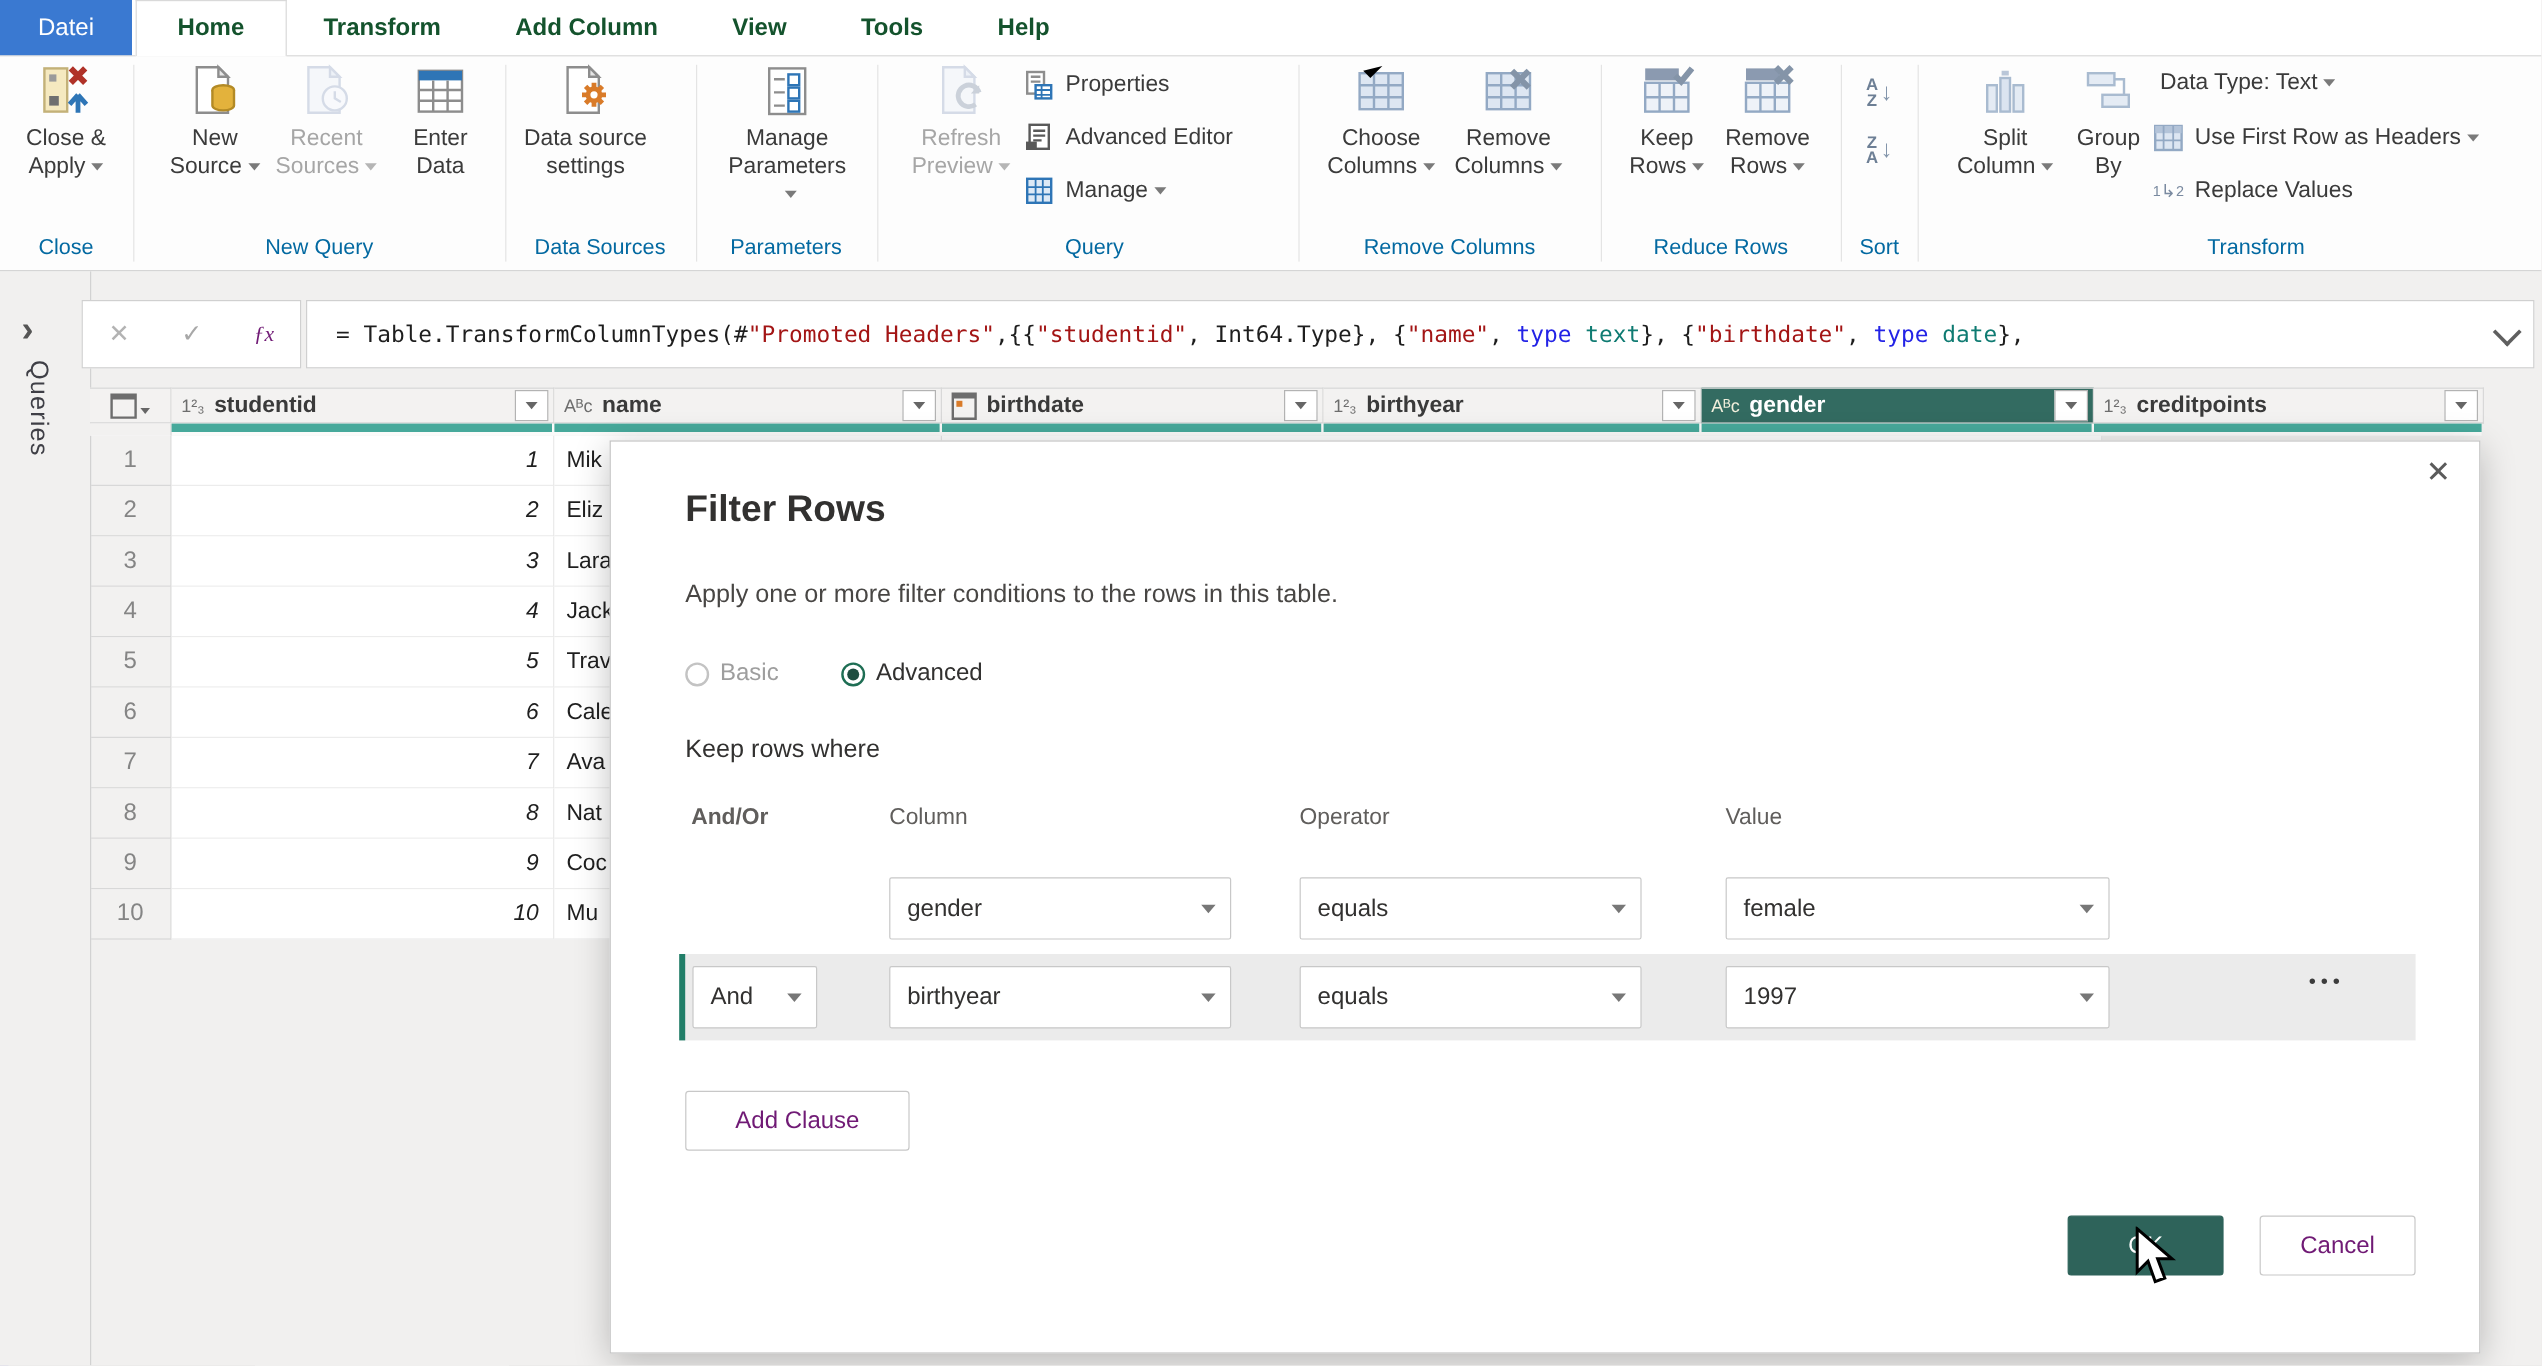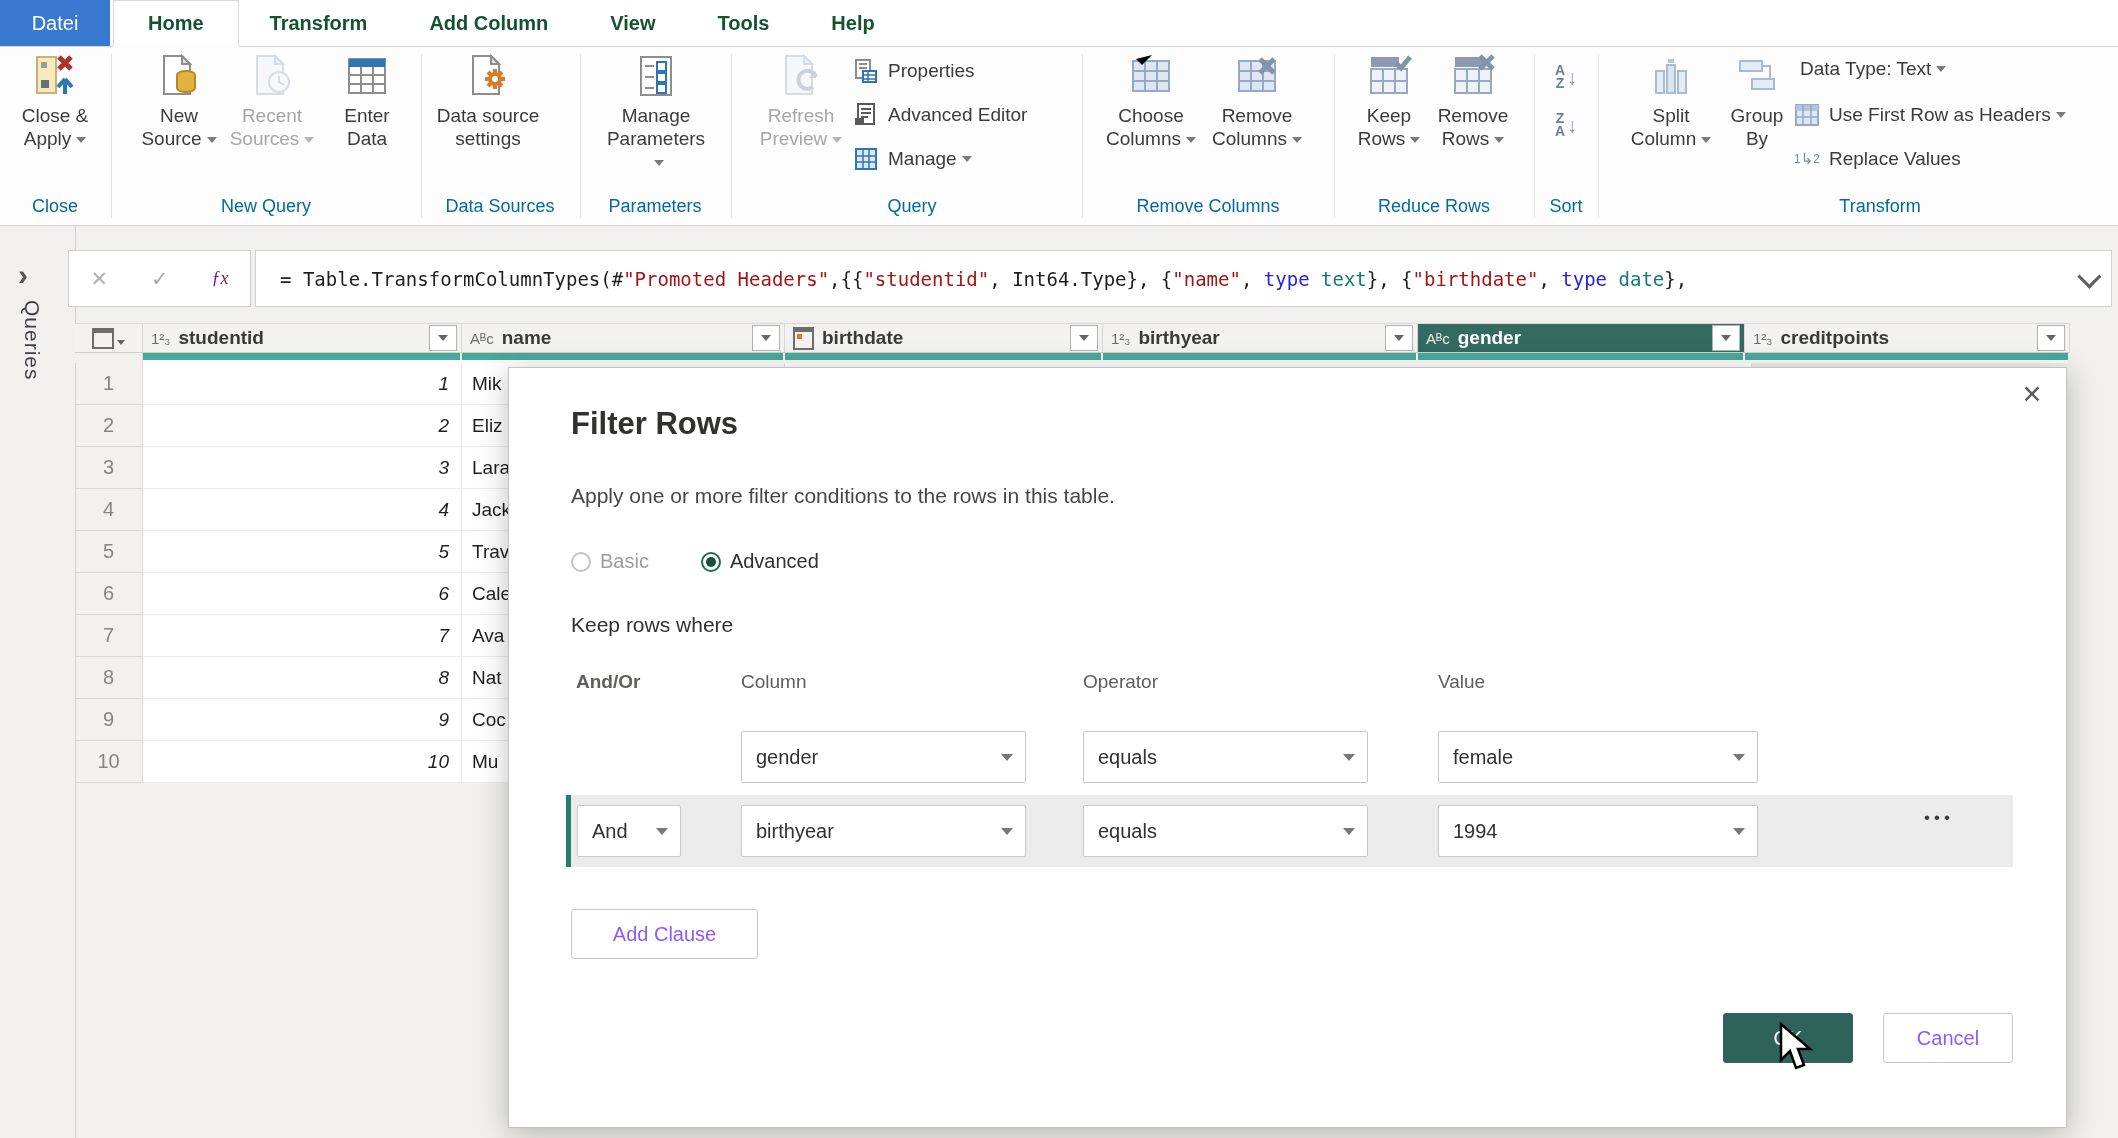--- a/index.html
+++ b/index.html
@@ -108,21 +108,21 @@
   .ch-operator{position:absolute;left:574px;} .ch-value{position:absolute;left:929px;}
   .sel-box{position:absolute;height:52px;background:#fff;border:1px solid #c8c8c8;border-radius:2px;
     box-sizing:border-box;display:flex;align-items:center;font-size:20px;color:#323130;padding-left:14px;}
   .sel-box .scaret{position:absolute;right:12px;width:0;height:0;border-left:6px solid transparent;
     border-right:6px solid transparent;border-top:7px solid #777;}
   .hl-band{position:absolute;left:57px;top:427px;width:1447px;height:72px;background:#ebebeb;}
   .hl-accent{position:absolute;left:0;top:0;width:5px;height:72px;background:#217e68;}
   .ellipsis-btn{position:absolute;left:1415px;top:440px;font-size:17px;color:#3c3c3c;letter-spacing:4px;}
   .btn{position:absolute;height:50px;border-radius:3px;display:flex;align-items:center;justify-content:center;
     font-size:20px;box-sizing:border-box;}
-  .btn.light{background:#fff;border:1px solid #c8c8c8;color:#8b5cf6;}
+  .btn.light{background:#fff;border:1px solid #c8c8c8;color:#701a75;}
   .btn.primary{background:#2e635a;border:1px solid #2e635a;color:#fff;}
   .add-clause{left:62px;top:541px;width:187px;}
   .ok-btn{left:1214px;top:645px;width:130px;}
   .cancel-btn{left:1374px;top:645px;width:130px;}
 
   .cursor{position:absolute;left:1778px;top:1022px;z-index:20;}
 
   svg{display:block;}
 </style>
 </head>
@@ -556,21 +556,21 @@
     </div>
     <div class="sel-box" style="left:232px;top:437px;width:285px">
       <span>birthyear</span>
         <span class="scaret"></span>
     </div>
     <div class="sel-box" style="left:574px;top:437px;width:285px">
       <span>equals</span>
         <span class="scaret"></span>
     </div>
     <div class="sel-box" style="left:929px;top:437px;width:320px">
-      <span>1994</span>
+      <span>1997</span>
         <span class="scaret"></span>
     </div>
     <div class="ellipsis-btn">•••</div>
 
     <div class="btn light add-clause">Add Clause</div>
     <div class="btn primary ok-btn">OK</div>
     <div class="btn light cancel-btn">Cancel</div>
   </div>
 
   <div class="cursor">

